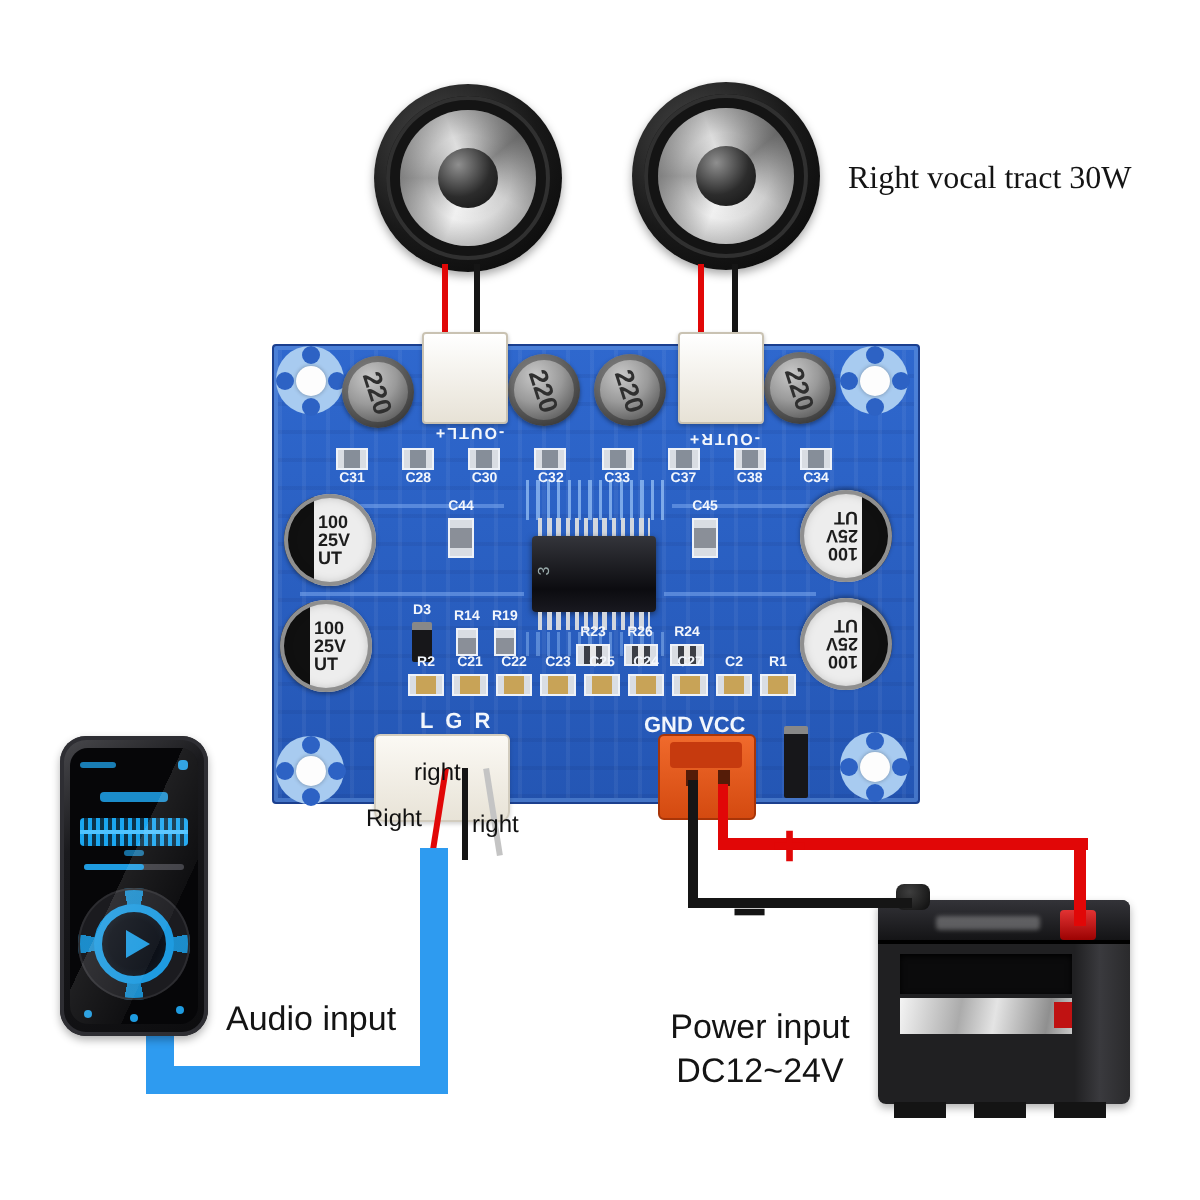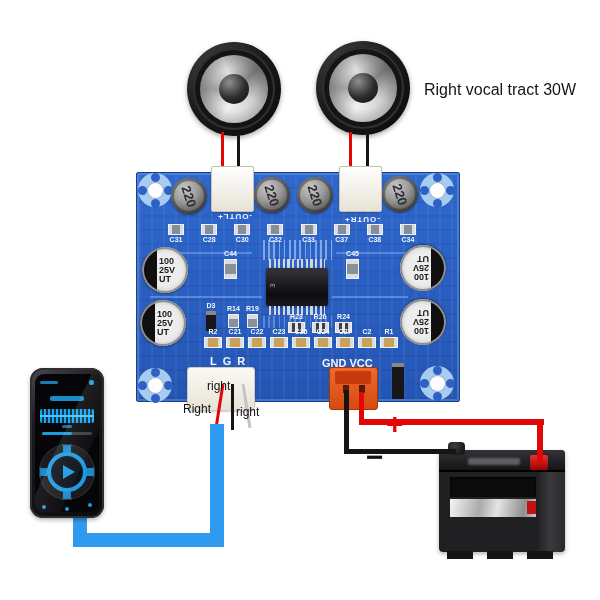--- a/index.html
+++ b/index.html
@@ -135,21 +135,21 @@
   .bat-neg{position:absolute;left:448px;top:442px;width:17px;height:13px;border-radius:4px;
     background:radial-gradient(circle at 40% 30%,#3e3e3e,#0c0c0c);}
   .bat-pos{position:absolute;left:530px;top:455px;width:18px;height:15px;border-radius:2px;
     background:linear-gradient(180deg,#e23333,#9c0202);}
 </style>
 </head>
 <body>
 
 <div class="canvas">
 
-  <div class="lbl" style="left:424px;top:81px;">Right vocal tract 30W</div>
+  <div class="lbl" style="left:424px;top:81px;font-family:Liberation Serif, serif;">Right vocal tract 30W</div>
 
   <div class="speaker" style="left:187px;top:42px;">
     <div class="rim"></div>
     <div class="cone"></div>
     <div class="dustcap"></div>
   </div>
   <div class="speaker" style="left:316px;top:41px;">
     <div class="rim"></div>
     <div class="cone"></div>
     <div class="dustcap"></div>
@@ -381,14 +381,19 @@
       <div class="prog"></div>
       <div class="pad"></div>
       <div class="playring"></div>
       <div class="ptri"></div>
       <div class="pbar" style="left:7px;top:131px;width:4px;height:4px;"></div>
       <div class="pbar" style="left:30px;top:133px;width:4px;height:4px;"></div>
       <div class="pbar" style="left:53px;top:129px;width:4px;height:4px;"></div>
     </div>
   </div>
 
+  <div class="lbl" style="left:113px;top:500px;font-size:17px;">Audio input</div>
+  <div class="abs" style="left:328px;top:503px;width:104px;text-align:center;color:#141414;font-size:17px;line-height:22px;">
+    <div>Power input</div>
+    <div>DC12~24V</div>
+  </div>
 
 </div>
 
 </body></html>

